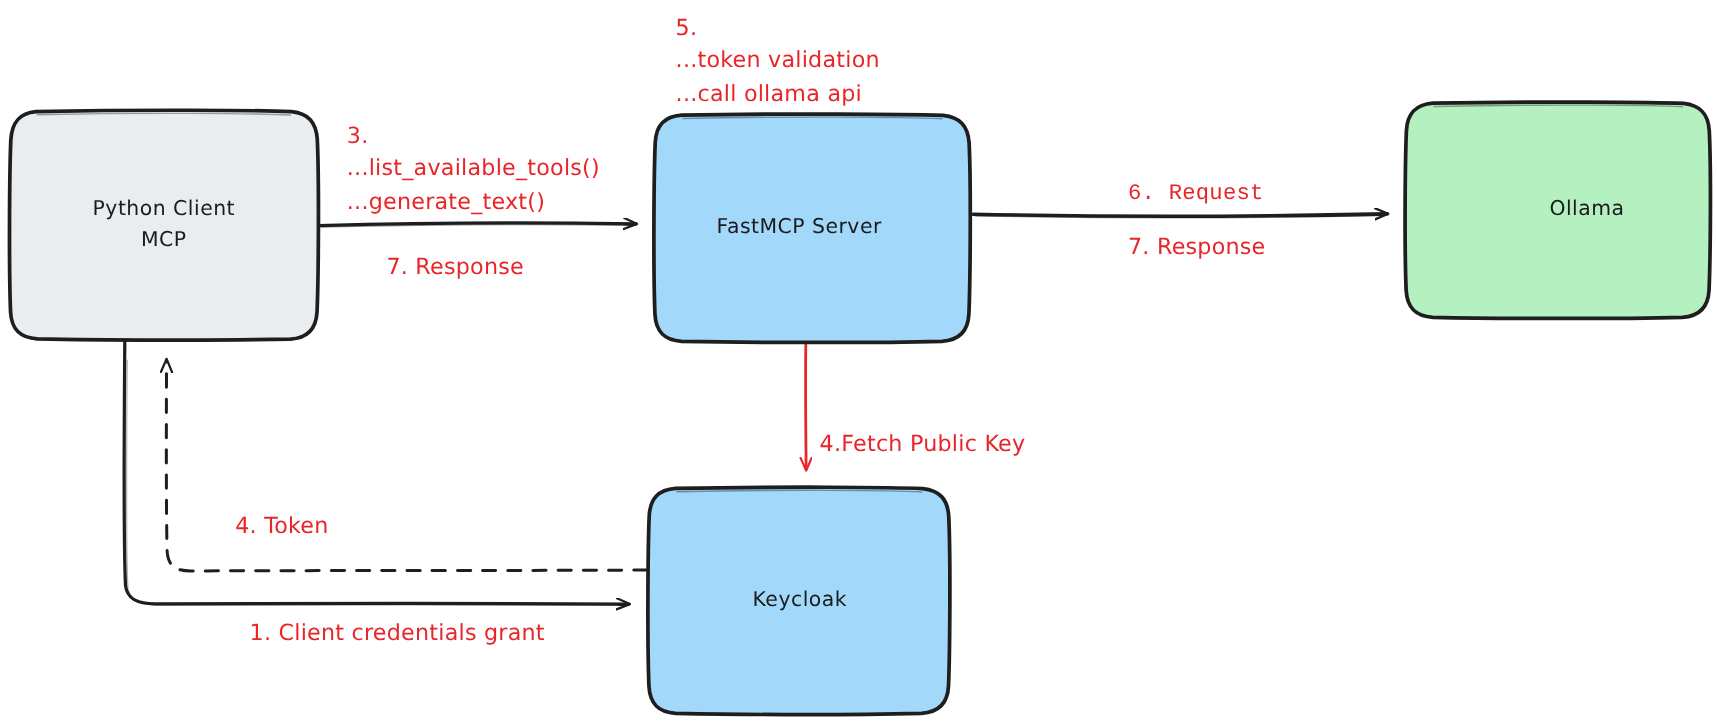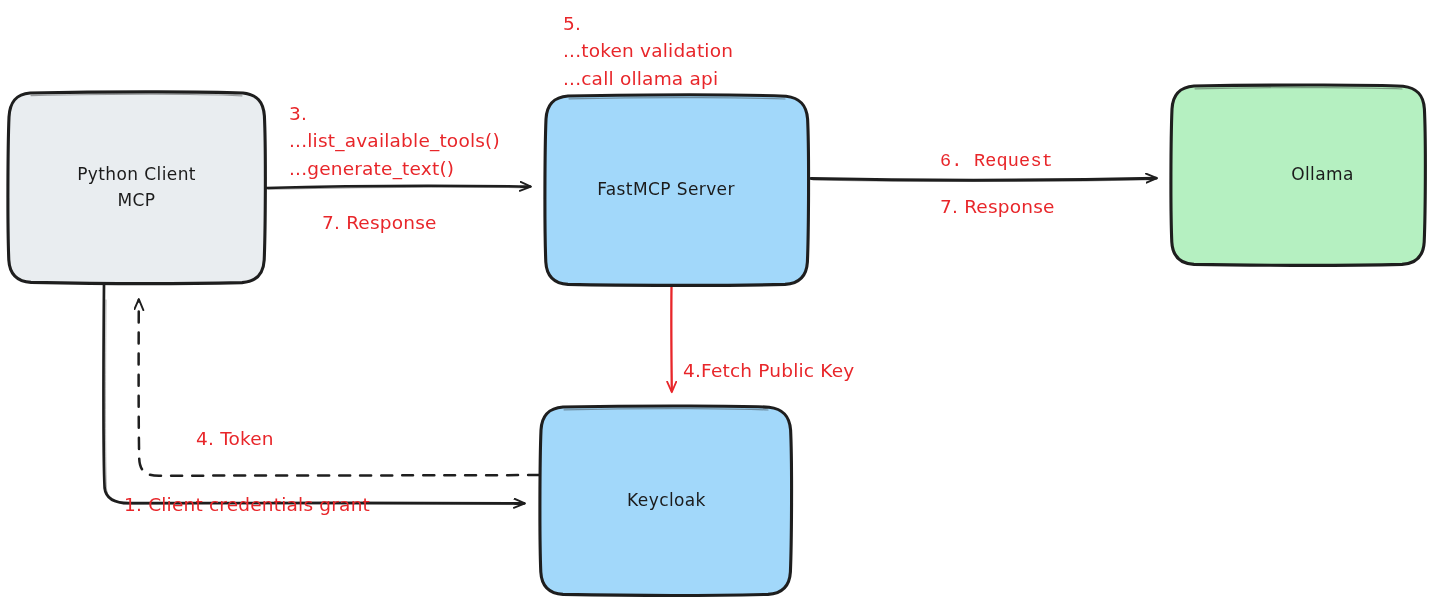--- a/index.html
+++ b/index.html
@@ -124,15 +124,15 @@
 ...call ollama api</div>
 
   <div class="annot" style="left:940px;top:148px;width:200px;font-family:Liberation Mono, monospace;">6. Request</div>
 
   <div class="annot" style="left:940px;top:193px;width:200px;">7. Response</div>
 
   <div class="annot" style="left:683px;top:346px;width:260px;margin-top:11px;">4.Fetch Public Key</div>
 
   <div class="annot" style="left:196px;top:425px;width:160px;">4. Token</div>
 
-  <div class="annot" style="left:124px;top:491px;width:330px;">1. Client credentials grant</div>
+  <div class="annot" style="left:124px;top:514px;width:330px;text-align:right;">1. Client credentials grant</div>
 
 </div>
 
 </body></html>

